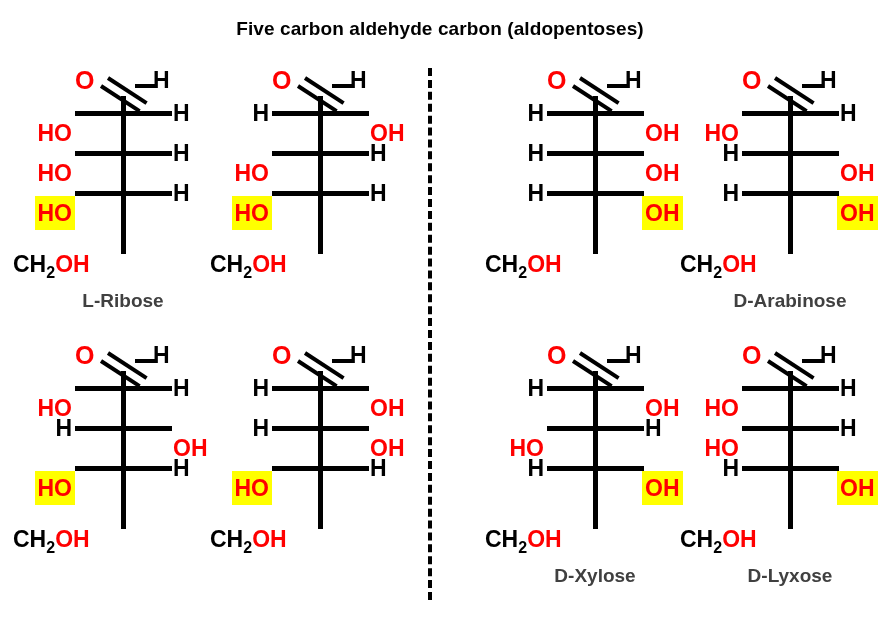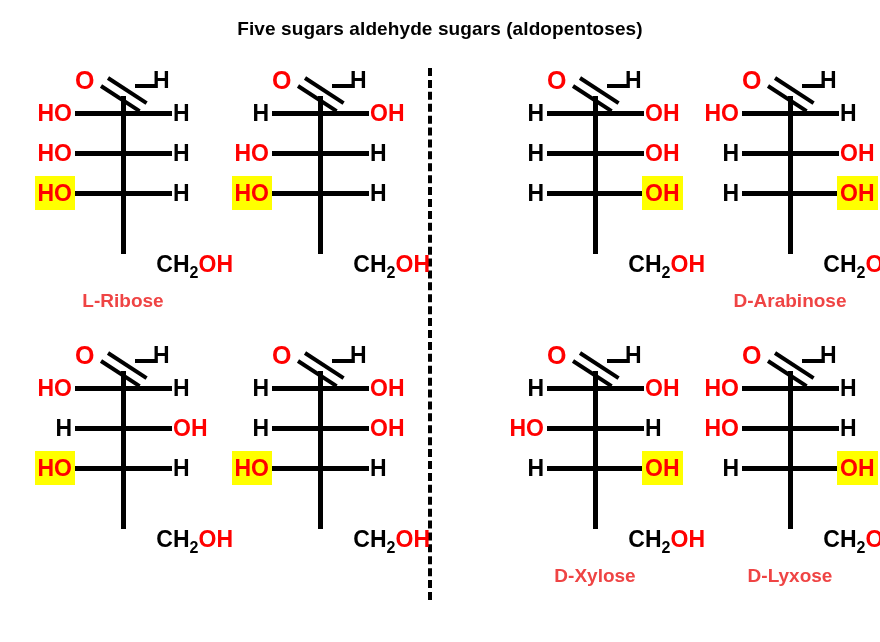--- a/index.html
+++ b/index.html
@@ -131,58 +131,58 @@
   .grp.left {
     right: 158px;
     text-align: right;
     padding: 0 3px;
   }
   .grp.right {
     left: 157px;
     text-align: left;
     padding: 0 3px;
   }
-  .red { color: #ff0000; }
+  .red { color: #ff0000; margin-top: 20px; }
   .blk { color: #000000; }
   .hl { background: #ffff00; }
   
   .ch2oh {
     position: absolute;
     left: 0;
     top: 182px;
     width: 220px;
-    text-align: right;
+    text-align: left;
     font-size: 23px;
     font-weight: bold;
     color: #000000;
     line-height: 1.25;
     white-space: nowrap;
   }
   .ch2oh sub {
     font-size: 16px;
     font-weight: bold;
   }
   .label {
     position: absolute;
     top: 222px;
     left: 0;
     width: 220px;
     text-align: center;
     font-size: 19px;
     font-weight: bold;
-    color: #ef4444;
+    color: #404040;
     white-space: nowrap;
   }
 </style>
 </head>
 <body>
 
 <div id="figure">
 
-  <div class="title">Five sugars aldehyde sugars (aldopentoses)</div>
+  <div class="title">Five carbon aldehyde carbon (aldopentoses)</div>
 
   <div class="divider"></div>
 
   <div id="molecules-layer">
       <div class="mol" style="left: 13px; top: 68px;">
         <div class="spine"></div>
         <div class="ald-o">O</div>
         <div class="dbl1"></div>
         <div class="dbl2"></div>
         <div class="ald-hbond"></div>

